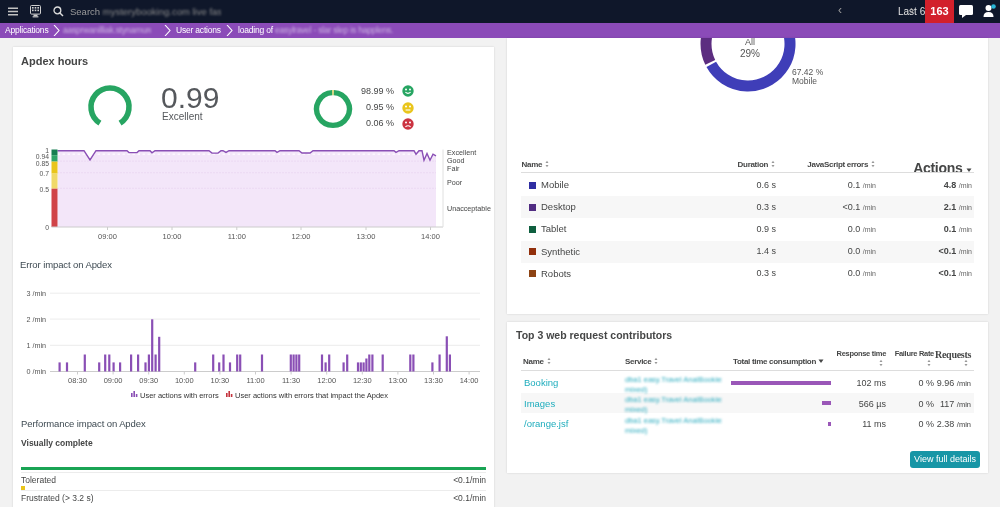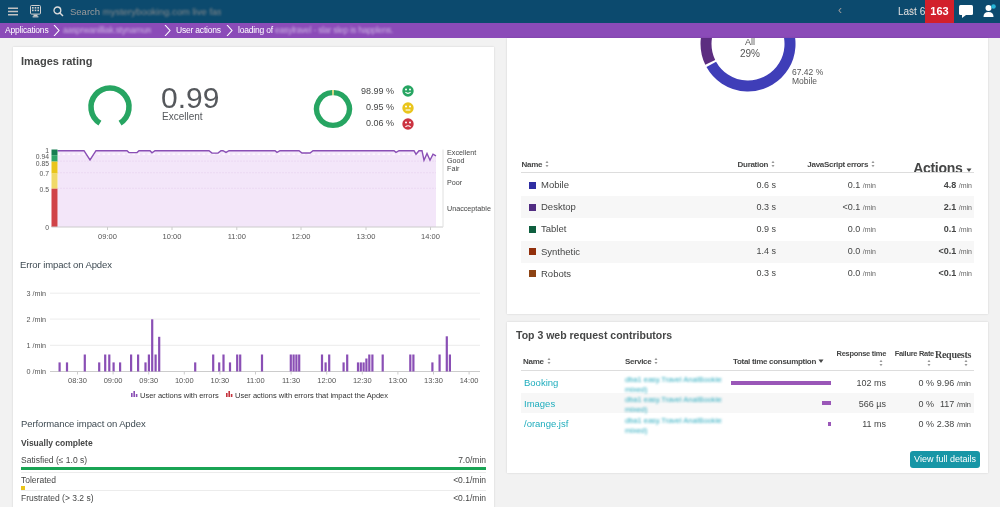--- a/index.html
+++ b/index.html
@@ -1,19 +1,19 @@
 <!DOCTYPE html>
 <html><head>
 <meta charset="utf-8">
 <style>
 * { margin:0; padding:0; box-sizing:border-box; }
 html,body { width:1000px; height:507px; overflow:hidden; }
 body { font-family:"Liberation Sans", sans-serif; background:#f2f2f2; position:relative; }
 .abs { position:absolute; }
-.topbar { position:absolute; left:0; top:0; width:1000px; height:23px; background:#0c4a6e; }
+.topbar { position:absolute; left:0; top:0; width:1000px; height:23px; background:#0f172a; }
 .crumbs { position:absolute; left:0; top:23px; width:1000px; height:15px; background:#8b4bb8; color:#fff; font-size:8.5px; letter-spacing:-0.2px; }
 .crumbs .it { position:absolute; top:0; height:15px; line-height:15px; white-space:nowrap; }
 .blurp { color:#cdb3e2; filter:blur(1.3px); }
 .card { position:absolute; background:#fff; box-shadow:0 0 2px rgba(0,0,0,.14); }
 .r { text-align:right; }
 svg { display:block; }
 .abs svg { display:inline-block; }
 .rrow { left:14px; width:453px; height:22.2px; font-size:9.5px; color:#454646; }
 .rrow.zeb, .zeb { background:#f7f7f7; }
 .rrow i { position:absolute; left:7.5px; top:7.5px; width:7px; height:7px; }
@@ -78,21 +78,21 @@
       <path d="M1 0 L6 5.5 L1 11" fill="none" stroke="#fff" stroke-width="1.1"></path>
     </svg>
   <span class="it" style="left:176px;">User actions</span>
   <svg class="abs" style="left:226px;top:2px" width="7" height="11">
       <path d="M1 0 L6 5.5 L1 11" fill="none" stroke="#fff" stroke-width="1.1"></path>
     </svg>
   <span class="it" style="left:238px;">loading of <span class="blurp">easylravel - slar slep is happlens.</span></span>
 </div>
 
 <div class="card" id="leftcard" style="left:13px;top:47px;width:481px;height:470px;">
-  <div class="abs" style="left:8px;top:8px;font-size:11px;font-weight:bold;color:#454646;">Images rating</div>
+  <div class="abs" style="left:8px;top:8px;font-size:11px;font-weight:bold;color:#454646;">Apdex hours</div>
   <svg class="abs" style="left:72.5px;top:35.5px" width="48" height="48">
       <path d="M 13.93 40.11 A 19 19 0 1 1 34.07 40.11" fill="none" stroke="#27a562" stroke-width="5.6"></path>
     </svg>
   <div class="abs" style="left:148px;top:34px;font-size:30px;color:#55585c;">0.99</div>
   <div class="abs" style="left:149px;top:64px;font-size:10px;color:#55585c;">Excellent</div>
   <svg class="abs" style="left:300px;top:42px" width="40" height="40">
       <path d="M 20.72 3.62 A 16.4 16.4 0 1 1 19.28 3.62" fill="none" stroke="#27a562" stroke-width="5.4"></path>
       <path d="M 19.57 3.61 A 16.4 16.4 0 0 1 20.43 3.61" fill="none" stroke="#e9c51c" stroke-width="5.4"></path>
     </svg>
   <div class="abs r" style="left:310px;top:38.5px;width:71px;font-size:9px;color:#454646;">98.99 %</div>
@@ -245,21 +245,20 @@
         <rect x="208.4" y="106" width="1.6" height="6"></rect>
         <rect x="210.8" y="109" width="1.6" height="3"></rect>
       </g>
     <g font-size="7.5" fill="#333">
         <text x="120" y="113">User actions with errors</text>
         <text x="215" y="113">User actions with errors that impact the Apdex</text>
       </g>
   </svg>
   <div class="abs" style="left:8px;top:371px;font-size:9.5px;color:#3e4a52;letter-spacing:-0.1px;">Performance impact on Apdex</div>
   <div class="abs" style="left:8px;top:391px;font-size:8.5px;font-weight:bold;color:#454646;">Visually complete</div>
-  <div class="abs" style="left:8px;top:408px;width:465px;font-size:8.5px;color:#454646;">Satisfied (≤ 1.0 s)<span style="float:right">7.0/min</span></div>
   <div class="abs" style="left:8px;top:419.5px;width:465px;height:3px;background:#19a454;"></div>
   <div class="abs" style="left:8px;top:428px;width:465px;font-size:8.5px;color:#454646;">Tolerated<span style="float:right">&lt;0.1/min</span></div>
   <div class="abs" style="left:8px;top:424.5px;width:465px;height:1px;background:#ececec;"></div>
     <div class="abs" style="left:8px;top:439px;width:4px;height:4px;background:#e9c51c;"></div>
     <div class="abs" style="left:8px;top:443px;width:465px;height:1px;background:#ececec;"></div>
   <div class="abs" style="left:8px;top:445.5px;width:465px;font-size:8.5px;color:#454646;">Frustrated (&gt; 3.2 s)<span style="float:right">&lt;0.1/min</span></div>
 </div>
 
 <div class="card" id="rtcard" style="left:507px;top:38px;width:481px;height:276px;overflow:hidden;">
   <svg class="abs" style="left:183px;top:0" width="120" height="62">

